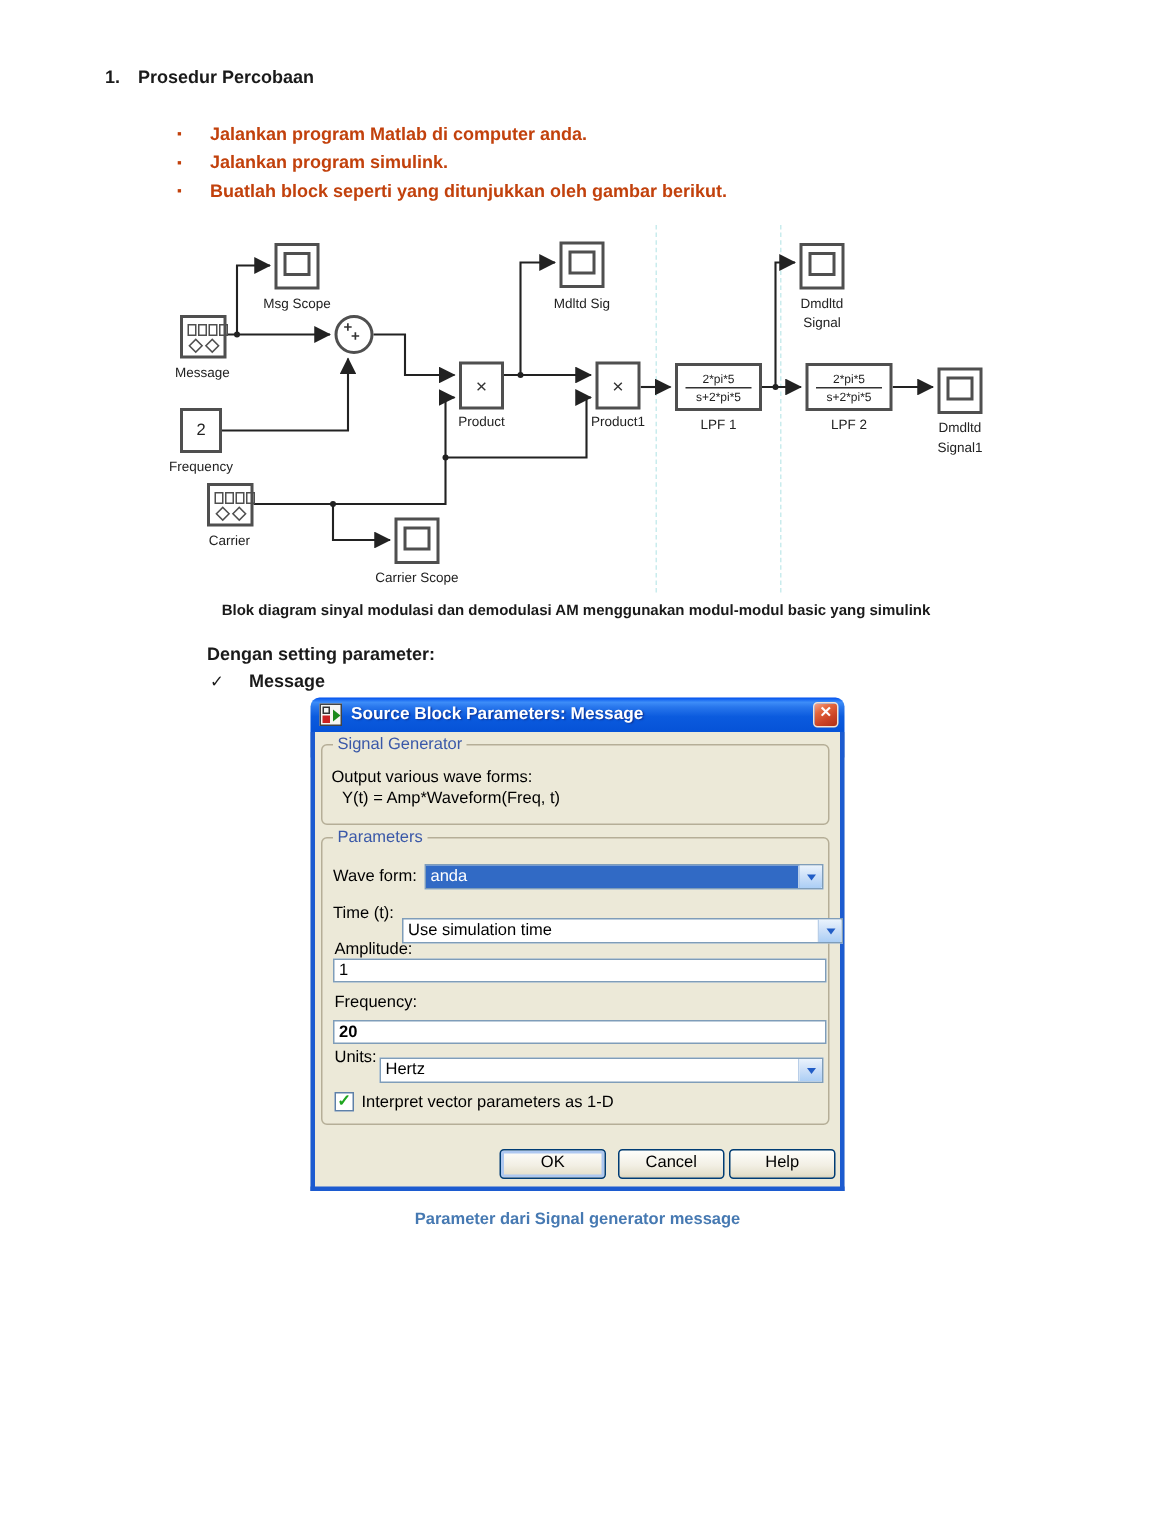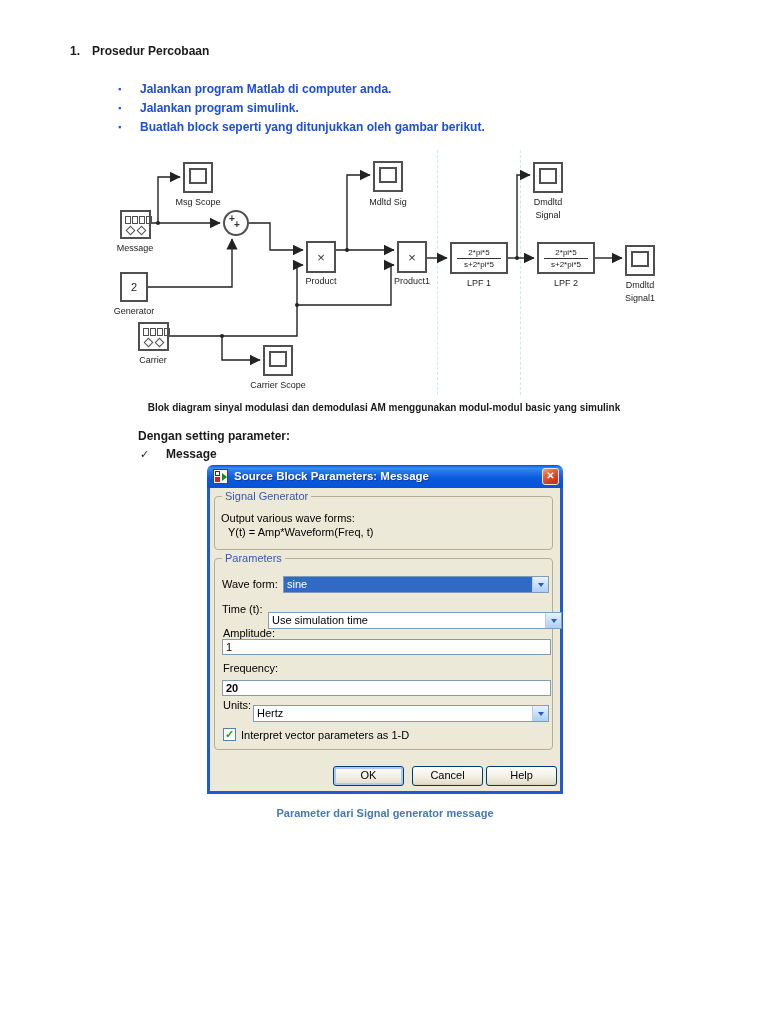--- a/index.html
+++ b/index.html
@@ -2,21 +2,21 @@
 <html><head>
 <meta charset="utf-8">
 <style>
   html,body{margin:0;padding:0;}
   body{width:768px;height:1024px;background:#fff;font-family:"Liberation Sans",sans-serif;position:relative;overflow:hidden;}
   .abs{position:absolute;}
 
   
   .doc-heading{left:70px;top:44px;font-size:12px;font-weight:bold;color:#1a1a1a;}
   .doc-heading .num{display:inline-block;width:22px;}
-  .bullet-row{left:118px;font-size:12px;font-weight:bold;color:#1d4ed8;white-space:nowrap;}
+  .bullet-row{left:118px;font-size:12px;font-weight:bold;color:#c2410c;white-space:nowrap;}
   .bullet-row .bmark{display:inline-block;width:22px;font-size:9px;vertical-align:1px;}
   .diagram-caption{left:100px;top:402px;width:568px;text-align:center;font-size:10px;font-weight:bold;color:#1a1a1a;}
   .settings-heading{left:138px;top:429px;font-size:12px;font-weight:bold;color:#1a1a1a;}
   .check-row{left:140px;top:447px;font-size:12px;font-weight:bold;color:#1a1a1a;}
   .check-row .chk{display:inline-block;width:26px;font-weight:normal;font-size:11px;}
   .dialog-caption{left:207px;top:807px;width:356px;text-align:center;font-size:11px;font-weight:bold;color:#4679B2;}
 
   
   #diagram{left:0;top:145px;width:768px;height:275px;}
   #diagram svg{position:absolute;left:0;top:-145px;}
@@ -137,21 +137,21 @@
   <div class="lbl" style="left:135px;top:98px">Message</div>
 
   <div class="blk sum" style="left:223px;top:65px;width:26px;height:26px">
     <span class="p1">+</span>
     <span class="p2">+</span>
   </div>
 
   <div class="blk" style="left:120px;top:127px;width:28px;height:30px">
     <div class="cval">2</div>
   </div>
-  <div class="lbl" style="left:134px;top:161px">Generator</div>
+  <div class="lbl" style="left:134px;top:161px">Frequency</div>
 
   <div class="blk" style="left:138px;top:177px;width:31px;height:29px">
     <div class="sg-row">
         <div class="sg-sq"></div>
         <div class="sg-sq"></div>
         <div class="sg-sq"></div>
         <div class="sg-sq"></div>
       </div>
     <div class="sg-dirow">
         <div class="sg-di"></div>
@@ -232,21 +232,21 @@
     </div>
     <div class="dtext" style="left:11px;top:24px">Output various wave forms:</div>
     <div class="dtext" style="left:18px;top:38px">Y(t) = Amp*Waveform(Freq, t)</div>
 
     <div class="fset" style="left:4px;top:70px;width:339px;height:192px">
       <span class="legend">Parameters</span>
     </div>
 
     <div class="dlabel" style="left:12px;top:90px">Wave form:</div>
     <div class="combo sel" style="left:73px;top:88px;width:266px">
-      <div class="val">sine</div>
+      <div class="val">anda</div>
       <div class="cmb-arrow"></div>
     </div>
 
     <div class="dlabel" style="left:12px;top:115px">Time (t):</div>
     <div class="combo" style="left:58px;top:124px;width:294px">
       <div class="val">Use simulation time</div>
       <div class="cmb-arrow"></div>
     </div>
 
     <div class="dlabel" style="left:13px;top:139px">Amplitude:</div>

